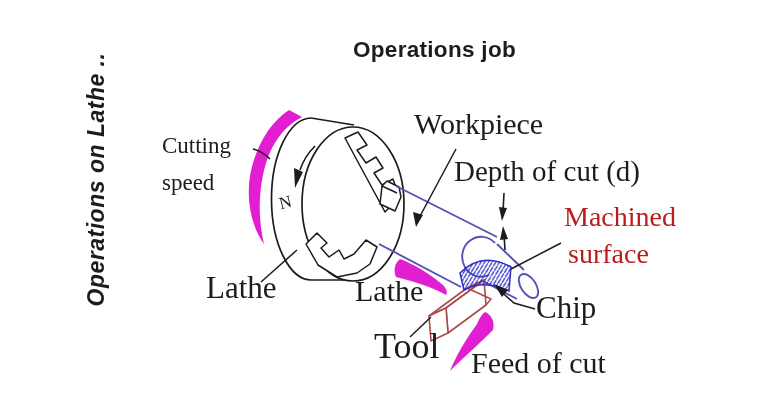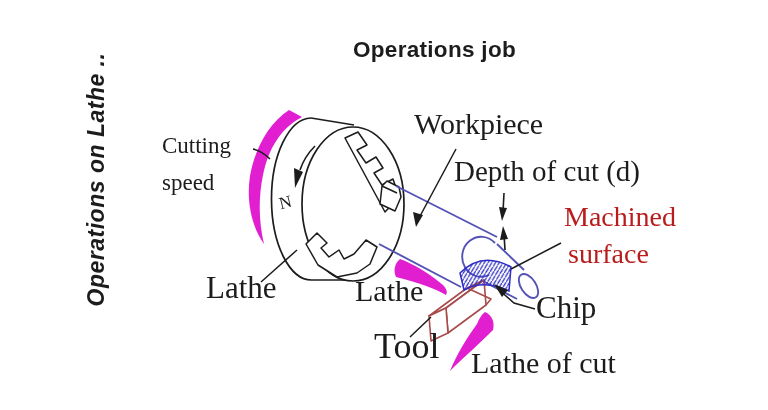--- a/index.html
+++ b/index.html
@@ -116,15 +116,15 @@
     <div>Machined</div>
     <div style="padding-left:4px;">surface</div>
   </div>
 
   <div class="lbl serif" style="left:355px;top:276px;font-size:30px;">Lathe</div>
 
   <div class="lbl serif" style="left:536px;top:292px;font-size:31px;">Chip</div>
 
   <div class="lbl serif" style="left:374px;top:328px;font-size:36px;">Tool</div>
 
-  <div class="lbl serif" style="left:471px;top:348px;font-size:30px;">Lathe of cut</div>
+  <div class="lbl serif" style="left:471px;top:348px;font-size:30px;">Feed of cut</div>
 
 </div>
 
 </body></html>

